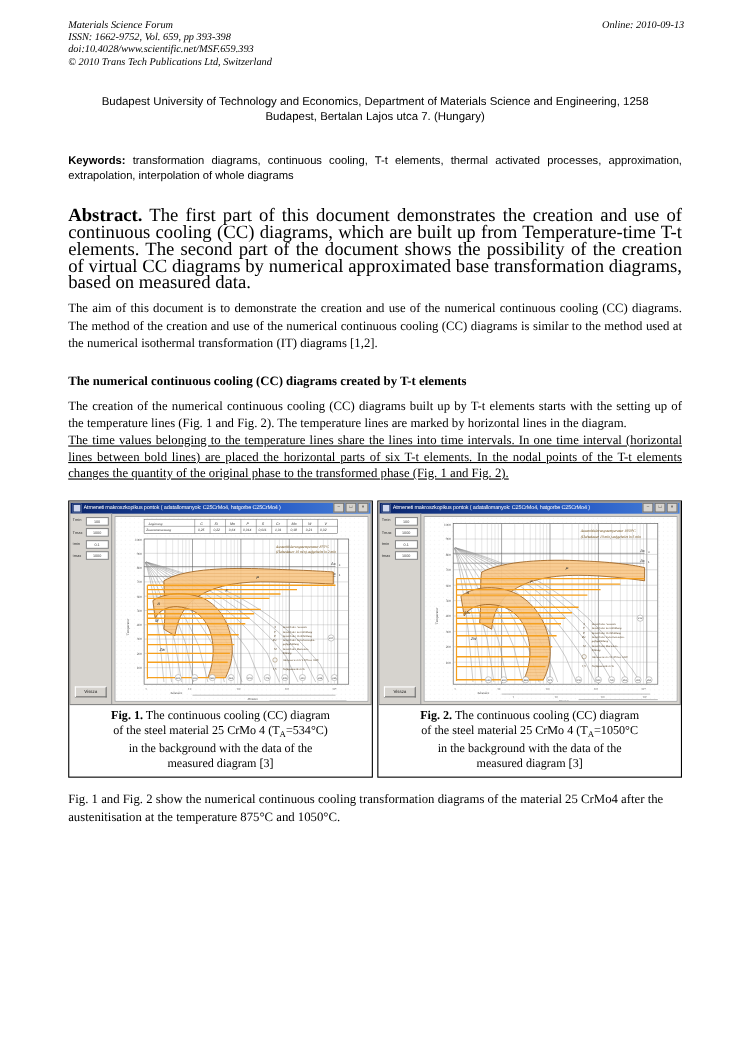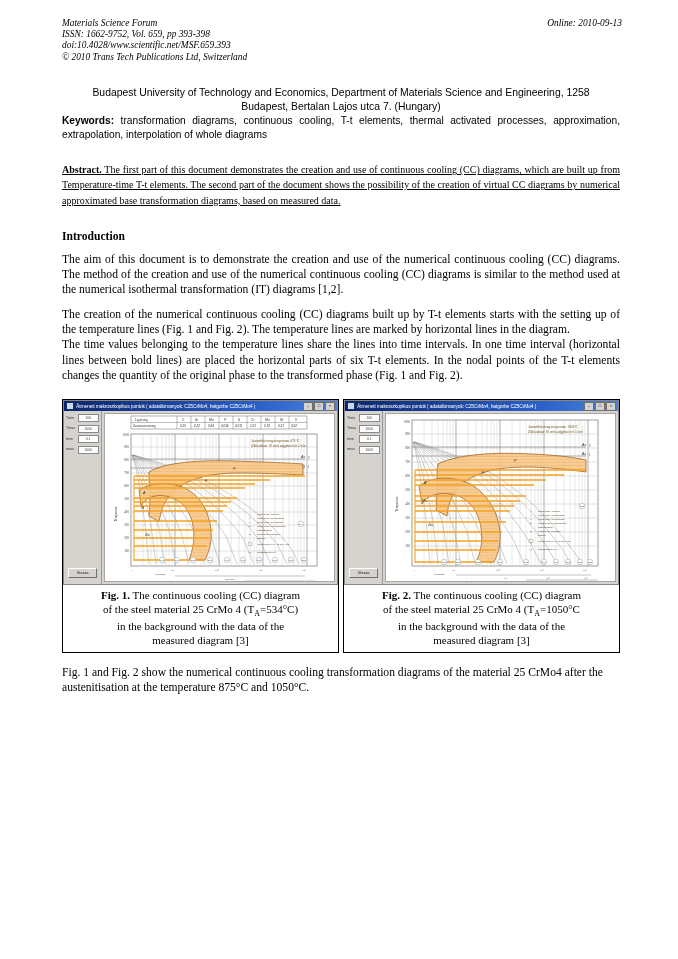--- a/index.html
+++ b/index.html
@@ -58,43 +58,43 @@
     font-size: 10.4px;
     text-align: center;
     margin-top: 13px;
   }
   
   .keywords {
     font-family: "Liberation Sans", sans-serif;
     font-size: 10.2px;
     line-height: 13.6px;
     text-align: justify;
+    margin-top: 26px;
   }
   .keywords b { font-weight: bold; }
   
   .abstract {
-    font-size: 10px;
+    font-size: 17px;
     line-height: 15.2px;
     text-align: justify;
     margin-top: 21px;
-    text-decoration: underline;
   }
   .abstract b { font-weight: bold; }
   .sect-head {
     font-weight: bold;
     font-size: 11.6px;
     margin-top: 22px;
   }
   .para {
     font-size: 11.6px;
     line-height: 15.3px;
     text-align: justify;
     margin-top: 9px;
   }
-  .para.tight { margin-top: 0; }
+  .para.tight { margin-top: 0; text-decoration: underline; }
   .sect-head2 {
     font-weight: bold;
     font-size: 11.6px;
     margin-top: 21px;
   }
   
   .figrow {
     display: flex;
     justify-content: space-between;
     margin-top: 16px;
@@ -247,23 +247,23 @@
   <div class="keywords">
     <b>Keywords:</b>
     <span>transformation diagrams, continuous cooling, T-t elements, thermal activated processes, approximation, extrapolation, interpolation of whole diagrams</span>
   </div>
 
   <div class="abstract">
     <b>Abstract.</b>
     <span>The first part of this document demonstrates the creation and use of continuous cooling (CC) diagrams, which are built up from Temperature-time T-t elements. The second part of the document shows the possibility of the creation of virtual CC diagrams by numerical approximated base transformation diagrams, based on measured data.</span>
   </div>
 
-  <div class="sect-head">Introduction</div>
   <div class="para">The aim of this document is to demonstrate the creation and use of the numerical continuous cooling (CC) diagrams. The method of the creation and use of the numerical continuous cooling (CC) diagrams is similar to the method used at the numerical isothermal transformation (IT) diagrams [1,2].</div>
 
+  <div class="sect-head2">The numerical continuous cooling (CC) diagrams created by T-t elements</div>
   <div class="para">The creation of the numerical continuous cooling (CC) diagrams built up by T-t elements starts with the setting up of the temperature lines (Fig. 1 and Fig. 2). The temperature lines are marked by horizontal lines in the diagram.</div>
   <div class="para tight">The time values belonging to the temperature lines share the lines into time intervals. In one time interval (horizontal lines between bold lines) are placed the horizontal parts of six T-t elements. In the nodal points of the T-t elements changes the quantity of the original phase to the transformed phase (Fig. 1 and Fig. 2).</div>
 
   <div class="figrow">
 
     <div class="figbox">
       <div class="appwin">
         <div class="titlebar">
           <div class="tb-icon"></div>
           <div class="tb-title">Átmeneti makroszkopikus pontok ( adatallomanyok: C25CrMo4, hatgorbe C25CrMo4 )</div>

